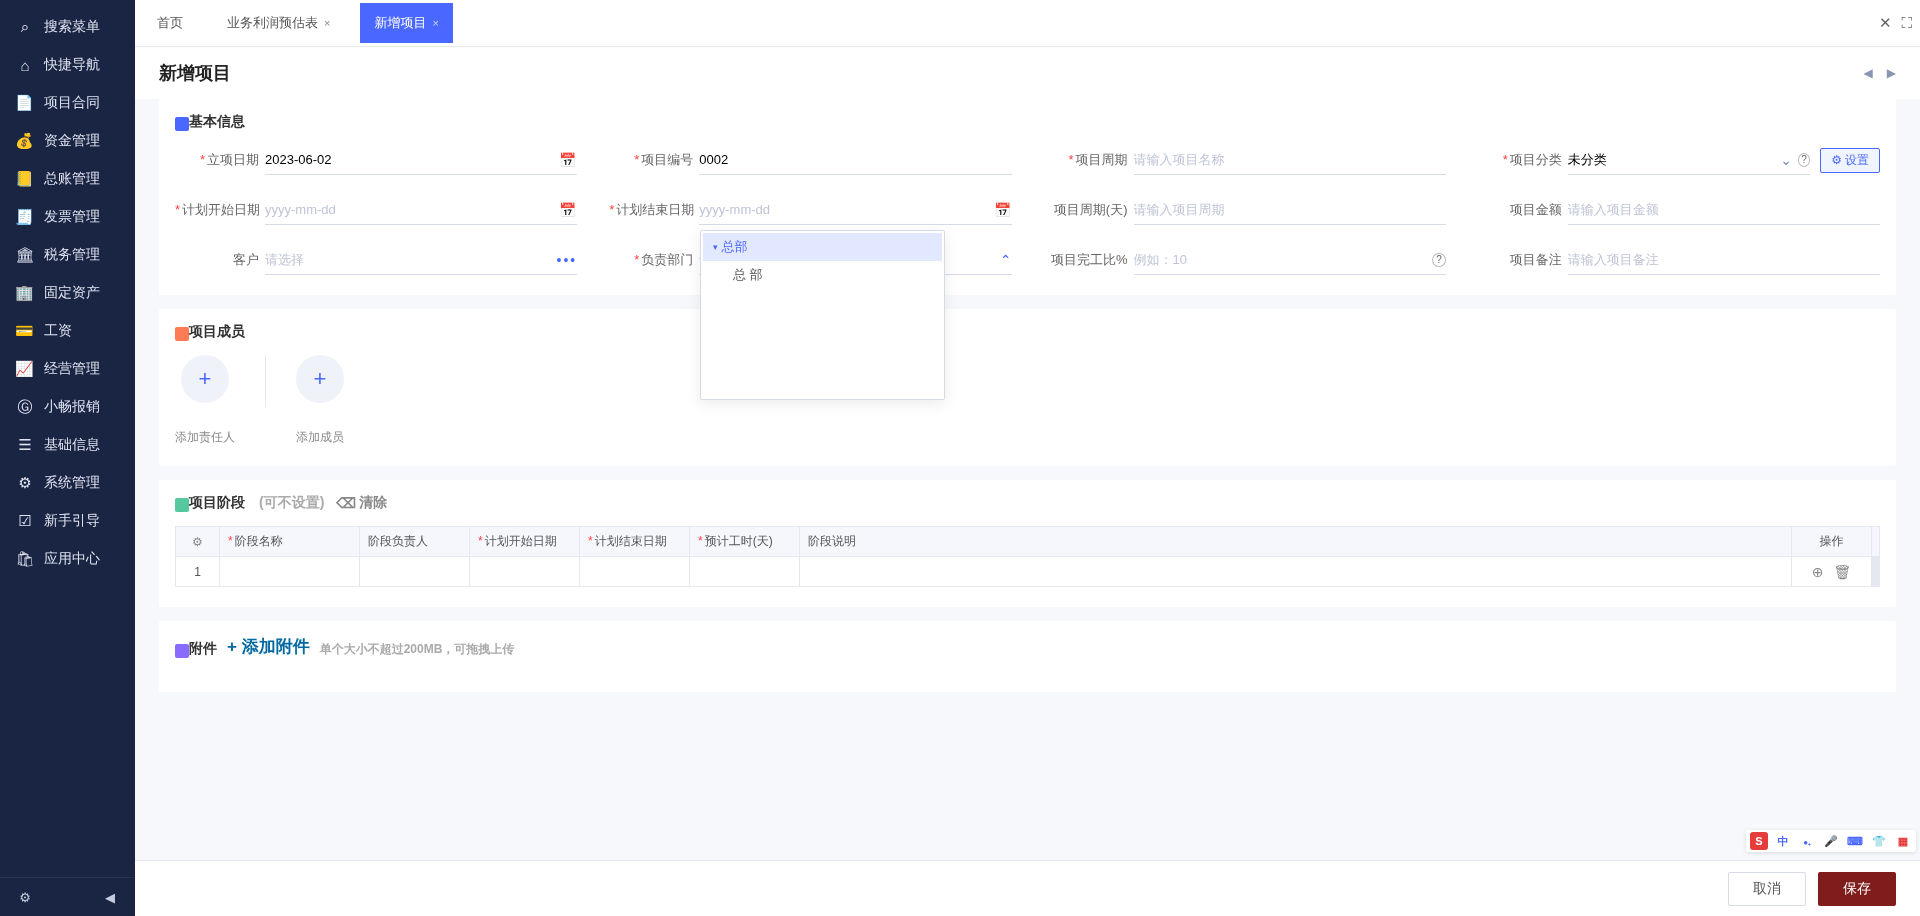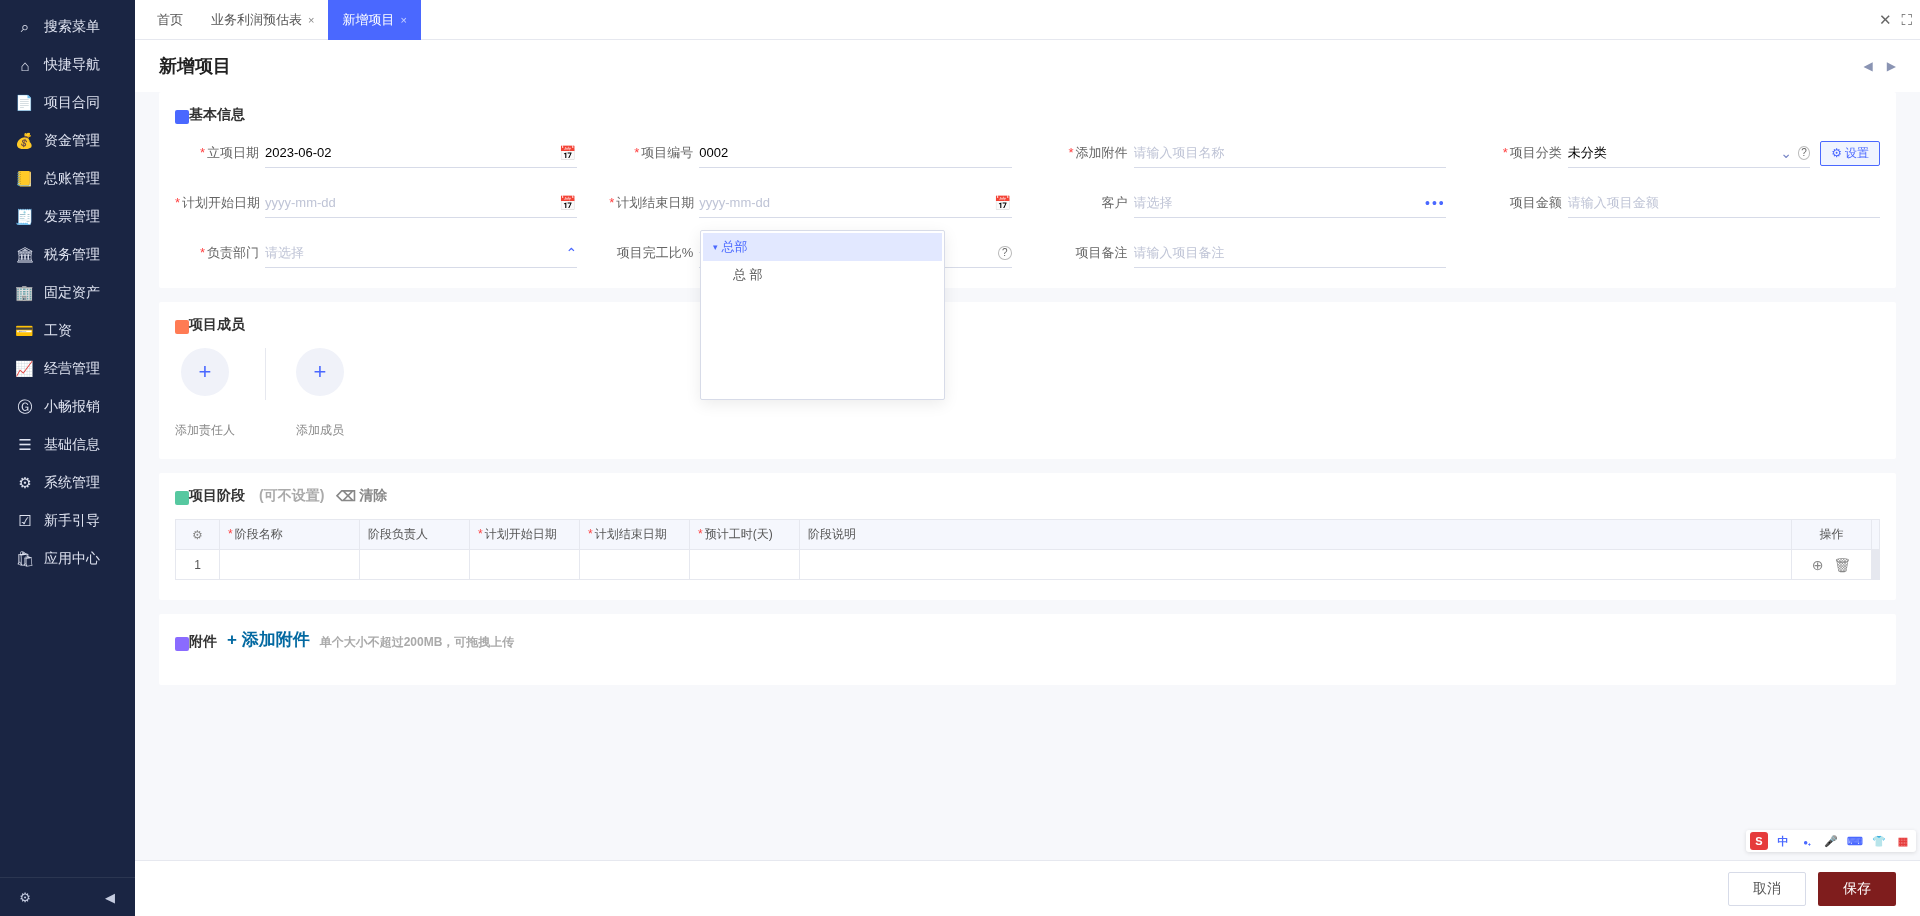--- a/index.html
+++ b/index.html
@@ -9,21 +9,21 @@
 
 .sidebar { width:135px; background:#1a2543; color:#c5cce0; display:flex; flex-direction:column; }
 .sidebar-top { flex:1; padding:8px 0; }
 .sidebar-item { display:flex; align-items:center; gap:10px; padding:10px 16px; cursor:pointer; font-size:14px; color:#dfe3f0; }
 .sidebar-item .ic { width:18px; height:18px; display:inline-flex; align-items:center; justify-content:center; font-size:15px; }
 .sidebar-bottom { display:flex; justify-content:space-between; padding:10px 16px; border-top:1px solid rgba(255,255,255,.08); }
 .sidebar-bottom .ic { width:18px; height:18px; cursor:pointer; display:inline-flex; align-items:center; justify-content:center; }
 
 
 .main { flex:1; display:flex; flex-direction:column; background:#fff; position:relative; }
-.tabbar { display:flex; align-items:center; height:40px; border-bottom:1px solid #e6e8ef; padding:0 8px; }
+.tabbar { display:flex; align-items:center; height:47px; border-bottom:1px solid #e6e8ef; padding:0 8px;gap:16px; }
 .tab { padding:0 14px; height:40px; display:flex; align-items:center; gap:6px; font-size:13px; color:#555; cursor:pointer; position:relative; }
 .tab.active { background:#4a68ff; color:#fff; }
 .tab .close { font-size:11px; opacity:.7; }
 .tab-right { margin-left:auto; display:flex; gap:10px; color:#666; }
 .tab-right .ic { cursor:pointer; font-size:15px; }
 
 
 .page-head { display:flex; align-items:center; justify-content:space-between; padding:14px 24px; }
 .page-title { font-size:18px; font-weight:600; color:#222; }
 .page-nav { display:flex; gap:14px; color:#8a94b3; }
@@ -218,21 +218,21 @@
                 <span class="suffix">📅</span>
               </div>
             </div>
           <div class="form-row">
               <div class="form-label"><span class="req">*</span><span>项目编号</span></div>
               <div class="form-control">
                 <input value="0002" style="">
               </div>
             </div>
           <div class="form-row">
-              <div class="form-label"><span class="req">*</span><span>添加附件</span></div>
+              <div class="form-label"><span class="req">*</span><span>项目周期</span></div>
               <div class="form-control">
                 <input placeholder="请输入项目名称" style="">
               </div>
             </div>
           <div class="form-row">
             <div class="form-label"><span class="req">*</span><span>项目分类</span></div>
             <div class="form-control">
                 <input value="未分类" style="">
                 <span class="suffix">⌄</span>
                 <span class="help">?</span>
@@ -248,31 +248,37 @@
               </div>
             </div>
           <div class="form-row">
               <div class="form-label"><span class="req">*</span><span>计划结束日期</span></div>
               <div class="form-control">
                 <input placeholder="yyyy-mm-dd" style="">
                 <span class="suffix">📅</span>
               </div>
             </div>
           <div class="form-row">
+              <div class="form-label"><span>项目周期(天)</span></div>
+              <div class="form-control">
+                <input placeholder="请输入项目周期" style="">
+              </div>
+            </div>
+          <div class="form-row">
+              <div class="form-label"><span>项目金额</span></div>
+              <div class="form-control">
+                <input placeholder="请输入项目金额" style="">
+              </div>
+            </div>
+
+          <div class="form-row">
               <div class="form-label"><span>客户</span></div>
               <div class="form-control">
                 <input placeholder="请选择" style="">
                 <span class="suffix" style="color:#4a68ff;letter-spacing:2px;">•••</span>
-              </div>
-            </div>
-
-          <div class="form-row">
-              <div class="form-label"><span>项目金额</span></div>
-              <div class="form-control">
-                <input placeholder="请输入项目金额" style="">
               </div>
             </div>
           <div class="form-row">
               <div class="form-label"><span class="req">*</span><span>负责部门</span></div>
               <div class="form-control">
                 <input placeholder="请选择" style="">
                 <span class="suffix" style="color:#4a68ff;">⌃</span>
               </div>
             </div>
           <div class="form-row">

